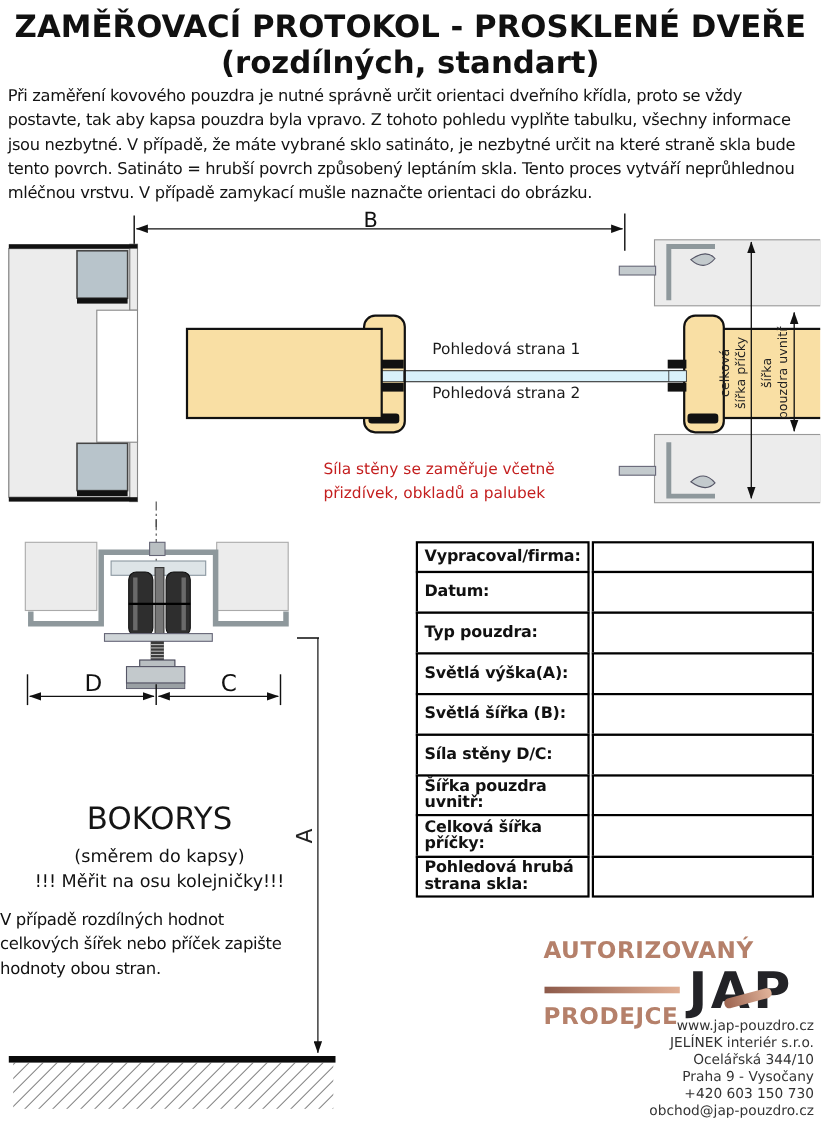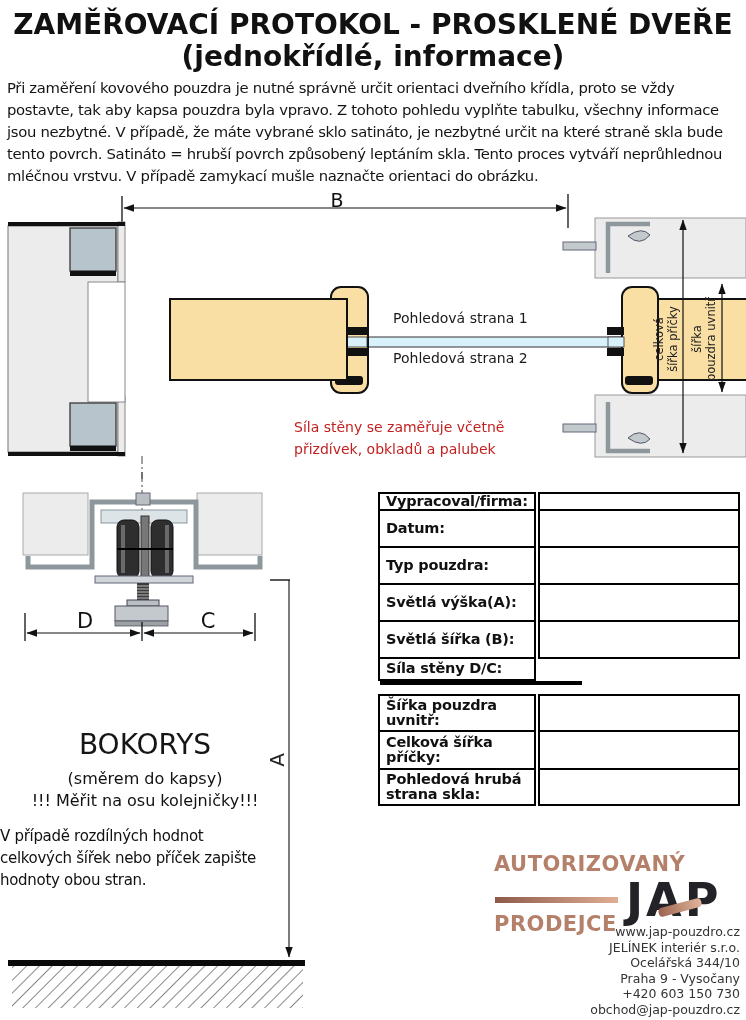--- a/index.html
+++ b/index.html
@@ -32,21 +32,21 @@
   .brand{font-weight:bold;font-size:46px;letter-spacing:3px;color:#232327;line-height:46px;}
   .swoosh{border-radius:4px;transform:rotate(-15deg);}
   .contact{right:6px;top:924px;width:260px;text-align:right;font-size:12.5px;line-height:15.5px;color:#333;}
 </style>
 </head>
 <body>
 
 <div class="page">
 
   <div class="abs title" style="top:8px;text-align:center;">ZAMĚŘOVACÍ PROTOKOL - PROSKLENÉ DVEŘE</div>
-  <div class="abs title" style="top:40px;">(jednokřídlé, informace)</div>
+  <div class="abs title" style="top:40px;">(rozdílných, standart)</div>
 
   <div class="abs intro">Při zaměření kovového pouzdra je nutné správně určit orientaci dveřního křídla, proto se vždy postavte, tak aby kapsa pouzdra byla vpravo. Z tohoto pohledu vyplňte tabulku, všechny informace jsou nezbytné. V případě, že máte vybrané sklo satináto, je nezbytné určit na které straně skla bude tento povrch. Satináto = hrubší povrch způsobený leptáním skla. Tento proces vytváří neprůhlednou mléčnou vrstvu. V případě zamykací mušle naznačte orientaci do obrázku.</div>
 
   <svg class="abs" style="left:0;top:190px;" width="746" height="290" viewBox="0 0 746 290">
     <defs>
       <marker id="ah" viewBox="0 0 10 7" refX="9.5" refY="3.5" markerWidth="11" markerHeight="8" markerUnits="userSpaceOnUse" orient="auto-start-reverse">
         <path d="M0,0 L10,3.5 L0,7 Z" fill="#111"></path>
       </marker>
     </defs>
 
@@ -206,41 +206,41 @@
   <div class="abs bok-title">BOKORYS</div>
   <div class="abs bok-sub">(směrem do kapsy)</div>
   <div class="abs bok-warn">!!! Měřit na osu kolejničky!!!</div>
   <div class="abs bok-note">
     <div>V případě rozdílných hodnot</div>
     <div>celkových šířek nebo příček zapište</div>
     <div>hodnoty obou stran.</div>
   </div>
 
   <div class="abs form">
-    <div class="frow" style="height:19px;">
+    <div class="frow" style="height:29px;">
       <div class="fcell flabel">Vypracoval/firma:</div>
       <div class="fcell fvalue"></div>
     </div>
     <div class="frow" style="height:39px;">
       <div class="fcell flabel">Datum:</div>
       <div class="fcell fvalue"></div>
     </div>
     <div class="frow" style="height:39px;">
       <div class="fcell flabel">Typ pouzdra:</div>
       <div class="fcell fvalue"></div>
     </div>
     <div class="frow" style="height:39px;">
       <div class="fcell flabel">Světlá výška(A):</div>
       <div class="fcell fvalue"></div>
     </div>
     <div class="frow" style="height:39px;">
       <div class="fcell flabel">Světlá šířka (B):</div>
       <div class="fcell fvalue"></div>
     </div>
-    <div class="frow" style="height:39px;flex-direction:column;">
+    <div class="frow" style="height:39px;">
       <div class="fcell flabel">Síla stěny D/C:</div>
       <div class="fcell fvalue"></div>
     </div>
     <div class="frow" style="height:38px;">
       <div class="fcell flabel">Šířka pouzdra uvnitř:</div>
       <div class="fcell fvalue"></div>
     </div>
     <div class="frow" style="height:40px;">
       <div class="fcell flabel">Celková šířka příčky:</div>
       <div class="fcell fvalue"></div>

